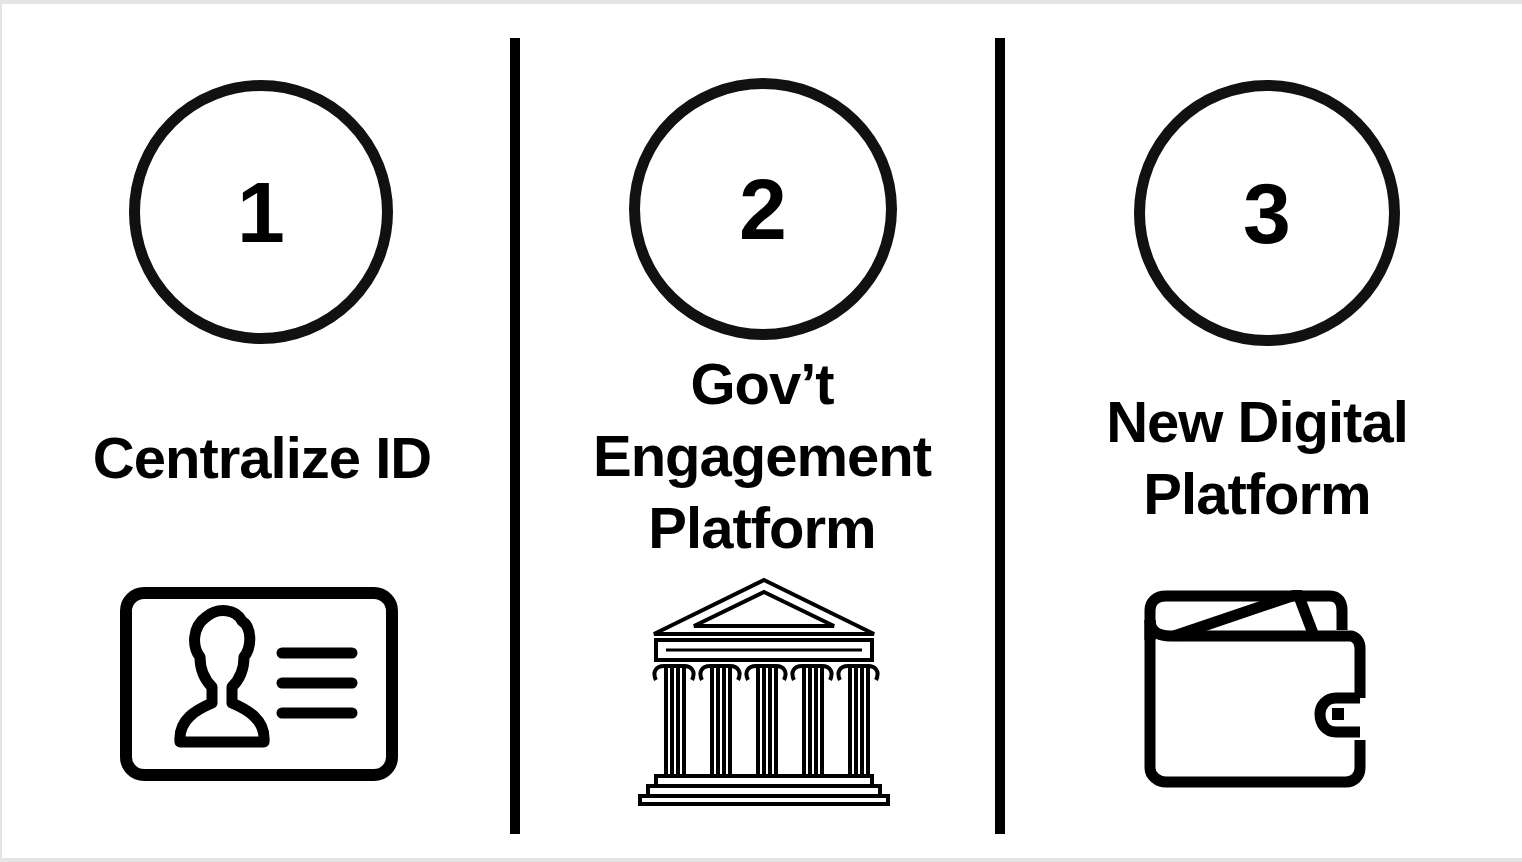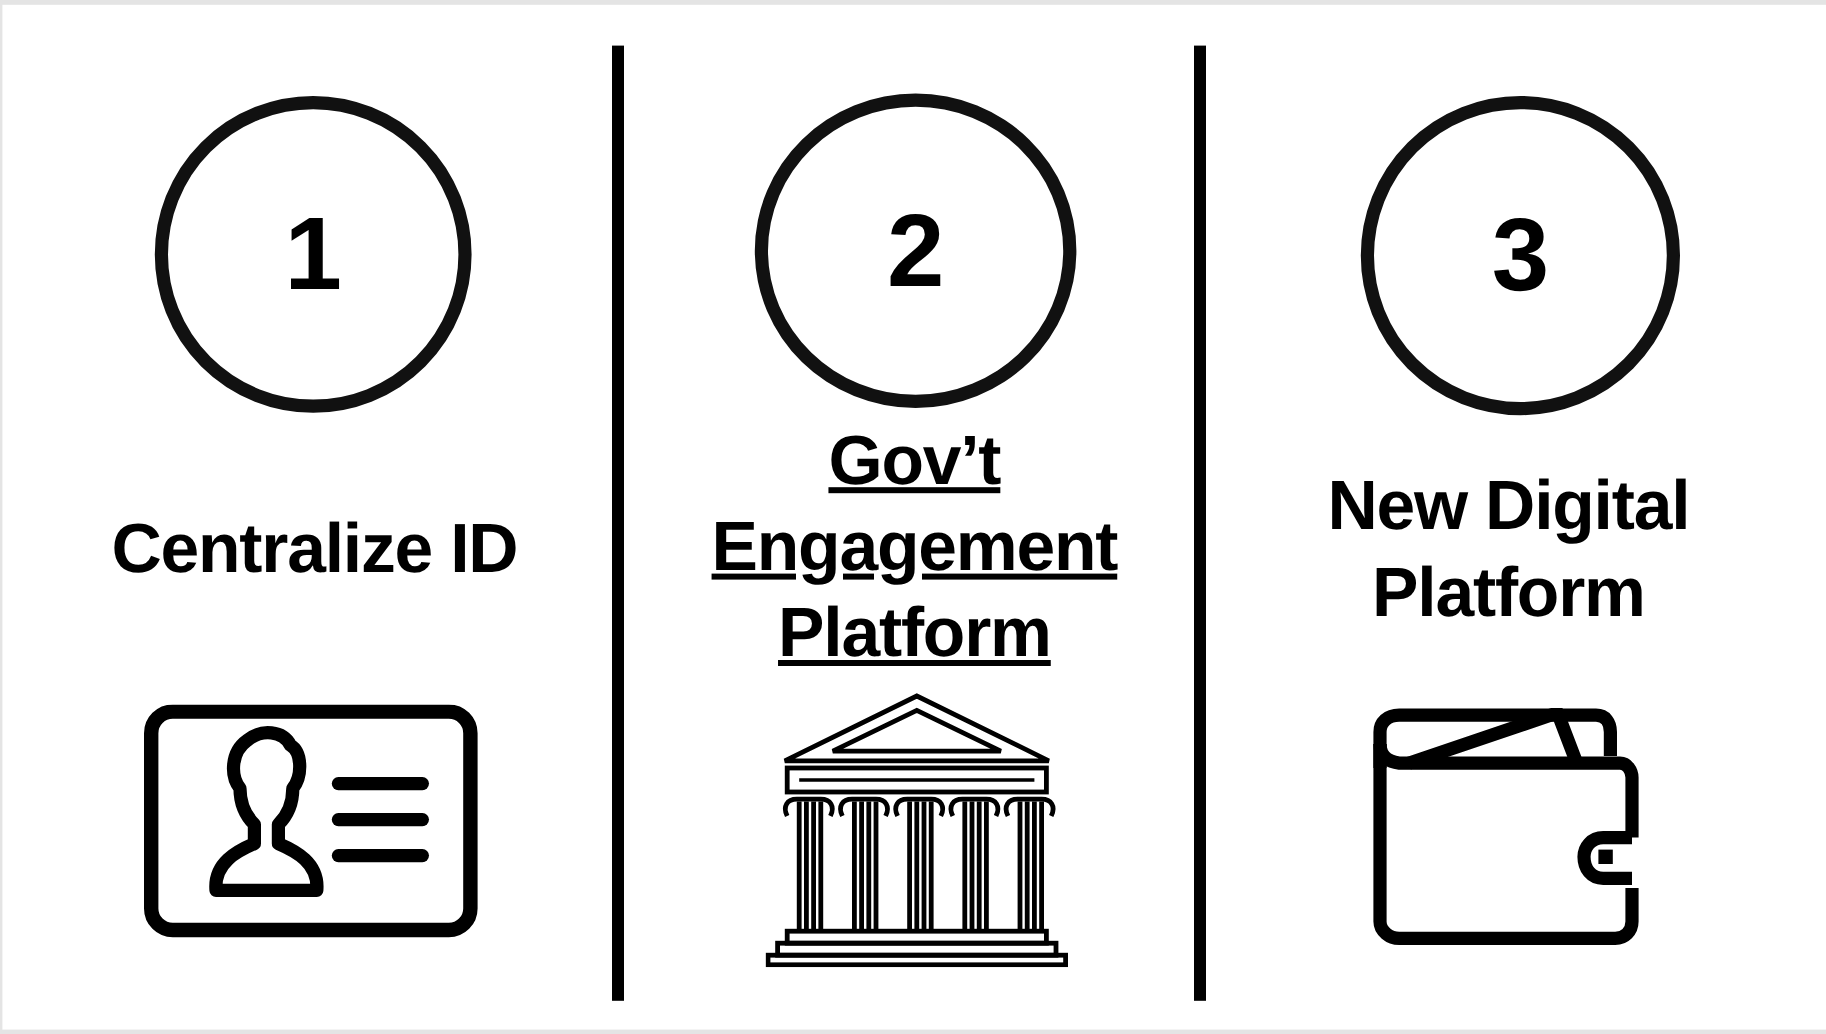--- a/index.html
+++ b/index.html
@@ -33,21 +33,21 @@
       <line x1="162" y1="66" x2="232" y2="66" stroke="#000" stroke-width="11" stroke-linecap="round"></line>
       <line x1="162" y1="96" x2="232" y2="96" stroke="#000" stroke-width="11" stroke-linecap="round"></line>
       <line x1="162" y1="126" x2="232" y2="126" stroke="#000" stroke-width="11" stroke-linecap="round"></line>
     </svg>
   </div>
 
   <div>
     <div class="circle" style="left:627px; top:74px; width:268px; height:262px;">
       <span class="num">2</span>
     </div>
-    <div class="label" style="left:580px; top:344px; width:360px;text-decoration:underline;">Gov’t Engagement Platform</div>
+    <div class="label" style="left:580px; top:344px; width:360px;">Gov’t Engagement Platform</div>
     <svg class="icon" style="left:636px; top:572px;" width="252" height="230" viewBox="0 0 252 230">
       <polygon points="126,4 236,58 16,58" fill="none" stroke="#000" stroke-width="4"></polygon>
       <polygon points="126,16 196,50 56,50" fill="none" stroke="#000" stroke-width="4"></polygon>
       <rect x="18" y="64" width="216" height="20" fill="none" stroke="#000" stroke-width="4"></rect>
       <line x1="28" y1="74" x2="224" y2="74" stroke="#000" stroke-width="3"></line>
       <g fill="none" stroke="#000" stroke-width="4">
         <g transform="translate(0,0)">
           <path d="M18 104 C14 96 18 90 26 90 L46 90 C54 90 58 96 54 104"></path>
           <line x1="28" y1="92" x2="28" y2="200"></line>
             <line x1="34" y1="92" x2="34" y2="200"></line>

